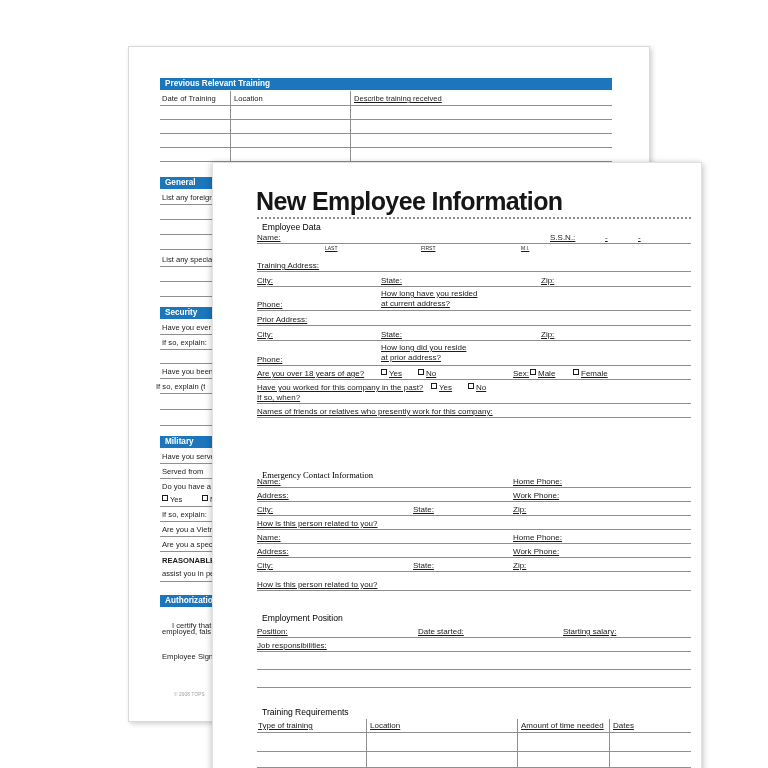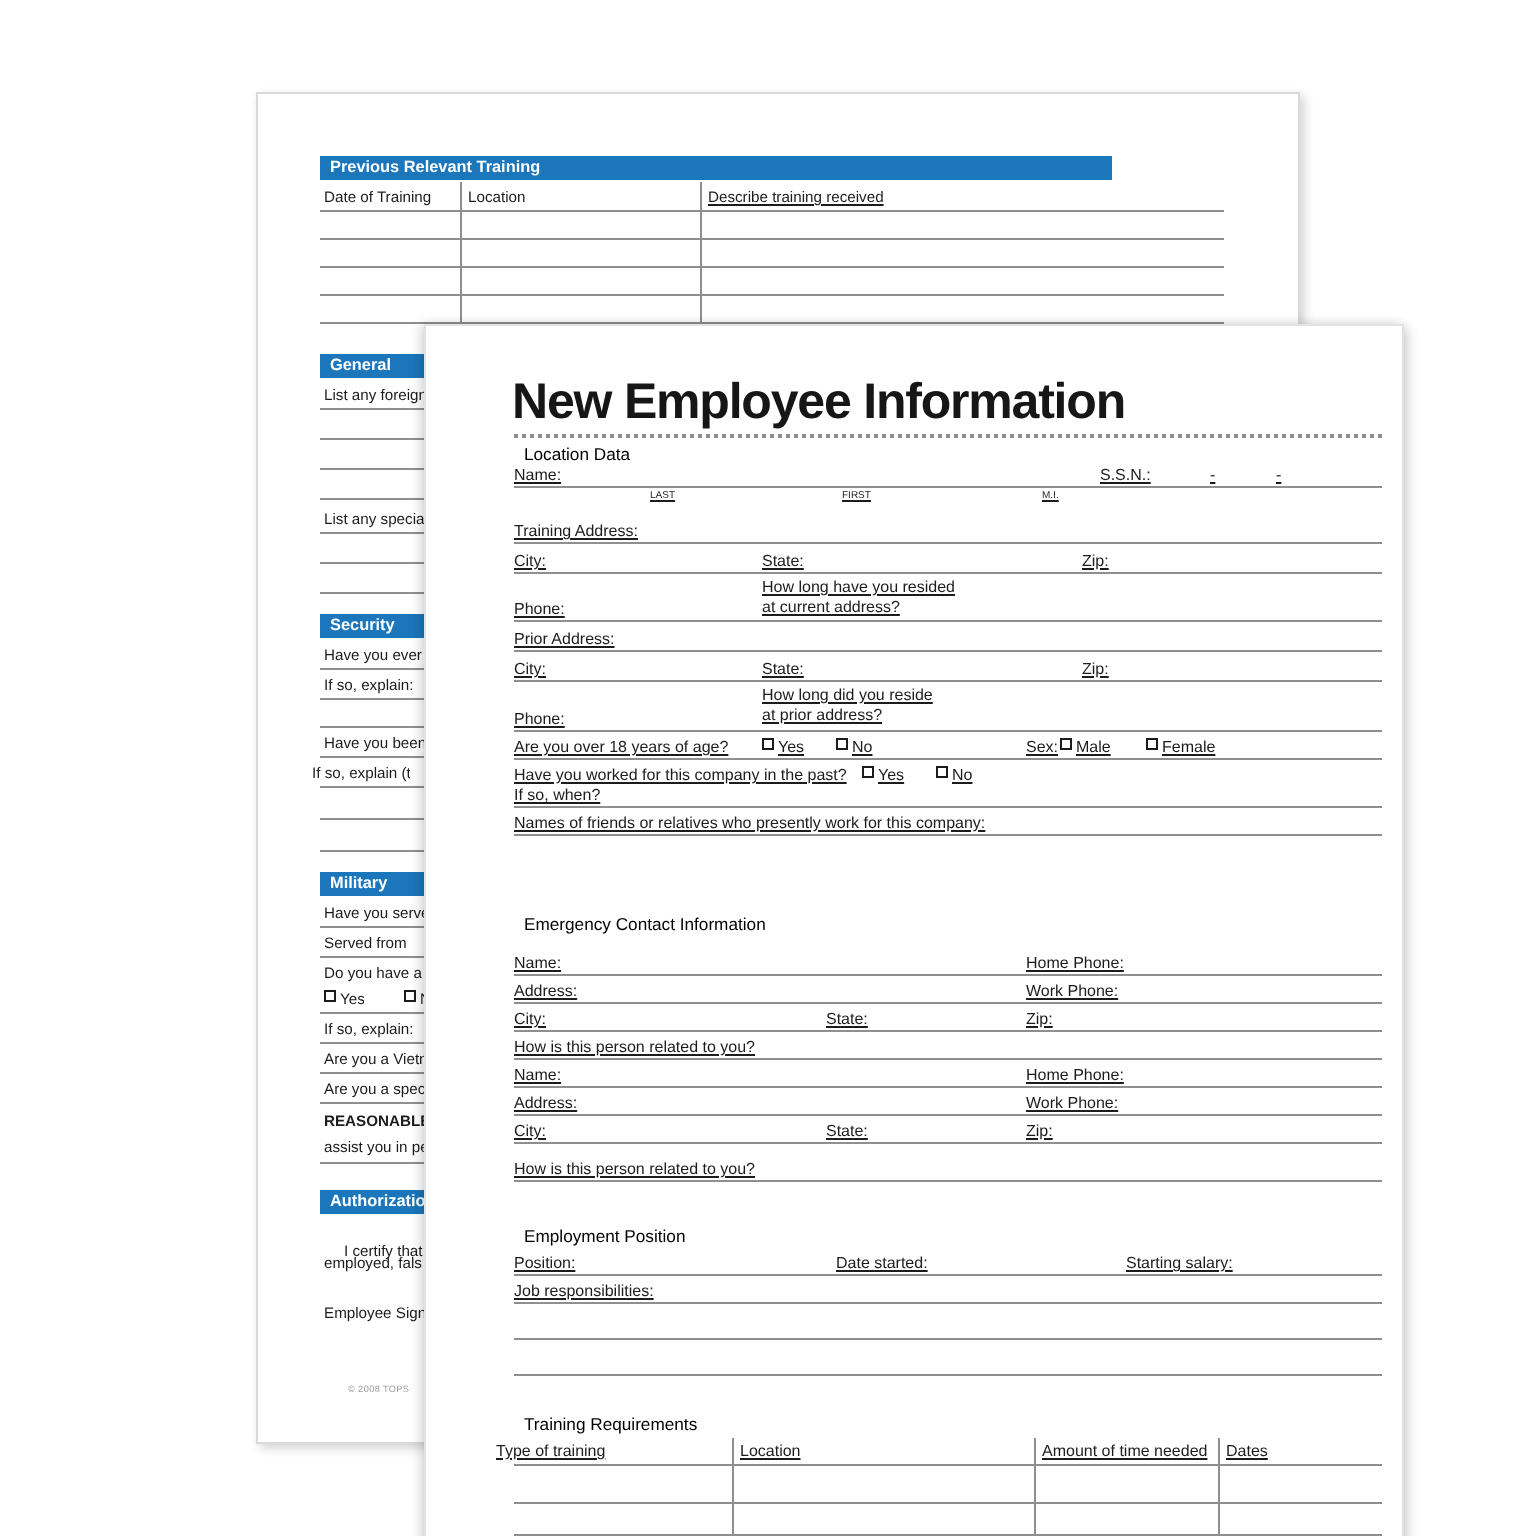--- a/index.html
+++ b/index.html
@@ -129,21 +129,21 @@
   .copyright { font-size: 4.6px; color: #9a9a9a; letter-spacing: .2px; }
 </style>
 </head>
 <body>
 
 <div id="canvas">
 
   <div class="sheet" id="back-sheet">
     <div id="back-inner">
 
-      <div class="b-band" style="left:31px; top:31px; width:396px;">Previous Relevant Training</div>
+      <div class="b-band" style="left:31px; top:31px; width:452px;">Previous Relevant Training</div>
       <div class="b-row" style="left:33px; top:47px;">Date of Training</div>
       <div class="b-row" style="left:105px; top:47px;">Location</div>
       <div class="b-row" style="left:225px; top:47px;text-decoration:underline;">Describe training received</div>
       <div class="b-line" style="left:31px; top:58px; width:452px;"></div>
       <div class="b-line" style="left:31px; top:72px; width:452px;"></div>
       <div class="b-line" style="left:31px; top:86px; width:452px;"></div>
       <div class="b-line" style="left:31px; top:100px; width:452px;"></div>
       <div class="b-line" style="left:31px; top:114px; width:452px;"></div>
       <div class="b-vline" style="left:101px; top:44px; height:84px;"></div>
       <div class="b-vline" style="left:221px; top:44px; height:84px;"></div>
@@ -202,21 +202,21 @@
       <div class="b-row copyright" style="left:45px; top:645px;">© 2008 TOPS</div>
     </div>
   </div>
 
   <div class="sheet" id="front-sheet">
     <div id="front-inner">
 
       <div id="form-title">New Employee Information</div>
       <div id="title-dots"></div>
 
-      <div class="f-band" style="top:58px;">Location Data</div>
+      <div class="f-band" style="top:58px;">Employee Data</div>
 
       <div class="f-row at" style="top:70px; left:44px;">Name:</div>
       <div class="f-row at" style="top:70px; left:337px;">S.S.N.:</div>
       <div class="f-row at" style="top:70px; left:392px;">-</div>
       <div class="f-row at" style="top:70px; left:425px;">-</div>
       <div class="f-line" style="top:80px;"></div>
 
       <div class="f-row at tiny" style="top:82px; left:112px; font-size:5px;">LAST</div>
       <div class="f-row at tiny" style="top:82px; left:208px; font-size:5px;">FIRST</div>
       <div class="f-row at tiny" style="top:82px; left:308px; font-size:5px;">M.I.</div>
@@ -269,21 +269,21 @@
       </div>
       <div class="f-row at" style="top:220px; left:255px;">
         <span class="cbx"></span><span>No</span>
       </div>
       <div class="f-row at" style="top:230px; left:44px;">If so, when?</div>
       <div class="f-line" style="top:240px;"></div>
 
       <div class="f-row at" style="top:244px; left:44px;">Names of friends or relatives who presently work for this company:</div>
       <div class="f-line" style="top:254px;"></div>
 
-      <div class="f-band" style="top:293px;">Emergency Contact Information</div>
+      <div class="f-band" style="top:306px;font-family:Liberation Serif, serif;">Emergency Contact Information</div>
 
       <div class="f-row at" style="top:314px; left:44px;">Name:</div>
       <div class="f-row at" style="top:314px; left:300px;">Home Phone:</div>
       <div class="f-line" style="top:324px;"></div>
 
       <div class="f-row at" style="top:328px; left:44px;">Address:</div>
       <div class="f-row at" style="top:328px; left:300px;">Work Phone:</div>
       <div class="f-line" style="top:338px;"></div>
 
       <div class="f-row at" style="top:342px; left:44px;">City:</div>
@@ -317,21 +317,21 @@
       <div class="f-row at" style="top:464px; left:350px;">Starting salary:</div>
       <div class="f-line" style="top:474px;"></div>
 
       <div class="f-row at" style="top:478px; left:44px;">Job responsibilities:</div>
       <div class="f-line" style="top:488px;"></div>
       <div class="f-line" style="top:506px;"></div>
       <div class="f-line" style="top:524px;"></div>
 
       <div class="f-band" style="top:543px;">Training Requirements</div>
 
-      <div class="f-row at" style="top:558px; left:35px;">Type of training</div>
+      <div class="f-row at" style="top:558px; left:45px;">Type of training</div>
       <div class="f-row at" style="top:558px; left:157px;">Location</div>
       <div class="f-row at" style="top:558px; left:308px;">Amount of time needed</div>
       <div class="f-row at" style="top:558px; left:400px;">Dates</div>
 
       <div class="f-line" style="top:569px;"></div>
       <div class="f-line" style="top:588px;"></div>
       <div class="f-line" style="top:604px;"></div>
 
       <div class="f-vline" style="left:153px; top:556px; height:70px;"></div>
       <div class="f-vline" style="left:304px; top:556px; height:70px;"></div>

